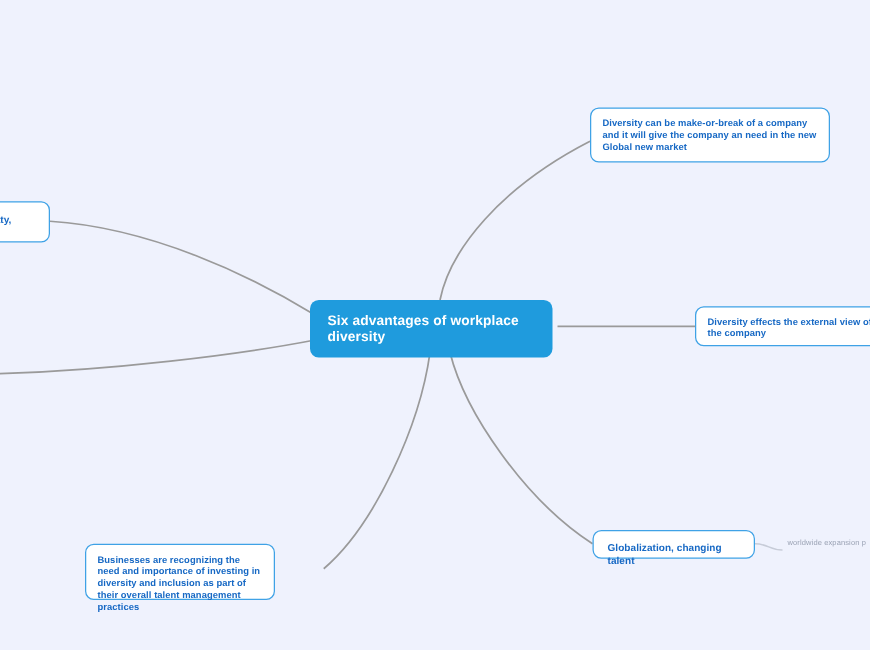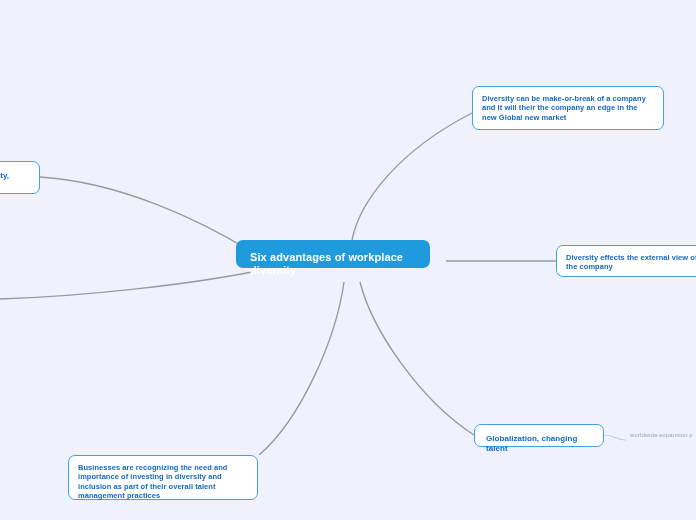--- a/index.html
+++ b/index.html
@@ -83,27 +83,27 @@
 
     <path d="M 604 435 C 614 435 616 440 626 440" fill="none" stroke="#c7ccd8" stroke-width="1.2"></path>
 
     <path d="M 344 282 C 336 340 300 420 259 455" fill="none" stroke="#9a9a9a" stroke-width="1.4"></path>
 
     <path d="M 252 252 C 200 220 120 182 40 177" fill="none" stroke="#9a9a9a" stroke-width="1.4"></path>
 
     <path d="M 252 272 C 190 284 90 296 0 299" fill="none" stroke="#9a9a9a" stroke-width="1.4"></path>
   </svg>
 
-  <div class="node node-central" style="left:236px; top:240px; width:194px; height:28px;">Six advantages of workplace diversity</div>
+  <div class="node node-central" style="left:248px; top:240px; width:194px; height:46px;">Six advantages of workplace diversity</div>
 
-  <div class="node node-child" style="left:472px; top:86px; width:192px; height:44px;">Diversity can be make-or-break of a company and it will their the company an edge in the new Global new market</div>
+  <div class="node node-child" style="left:472px; top:86px; width:192px; height:44px;">Diversity can be make-or-break of a company and it will give the company an need in the new Global new market</div>
 
   <div class="node node-child" style="left:556px; top:245px; width:160px; height:32px;">Diversity effects the external view of the company</div>
 
   <div class="node node-child compact" style="left:474px; top:424px; width:130px; height:23px;">Globalization, changing talent</div>
 
   <span class="leaf-label" style="left:630px; top:431px;">worldwide expansion p</span>
 
-  <div class="node node-child" style="left:68px; top:435px; width:190px; height:45px;margin-top:20px;">Businesses are recognizing the need and importance of investing in diversity and inclusion as part of their overall talent management practices</div>
+  <div class="node node-child" style="left:68px; top:435px; width:152px; height:45px;">Businesses are recognizing the need and importance of investing in diversity and inclusion as part of their overall talent management practices</div>
 
   <div class="node node-child compact" style="left:-28px; top:161px; width:68px; height:33px;">loyaty,</div>
 
 </div>
 
 </body></html>

